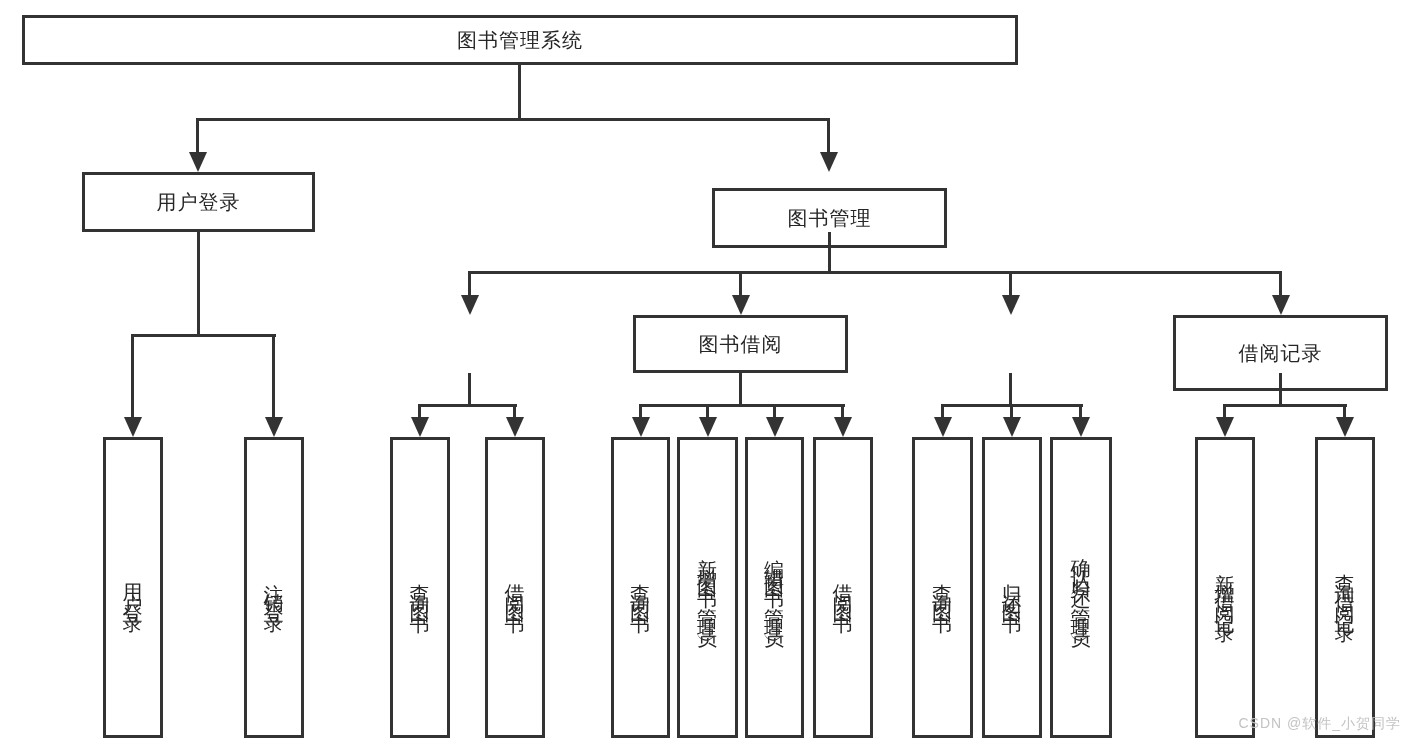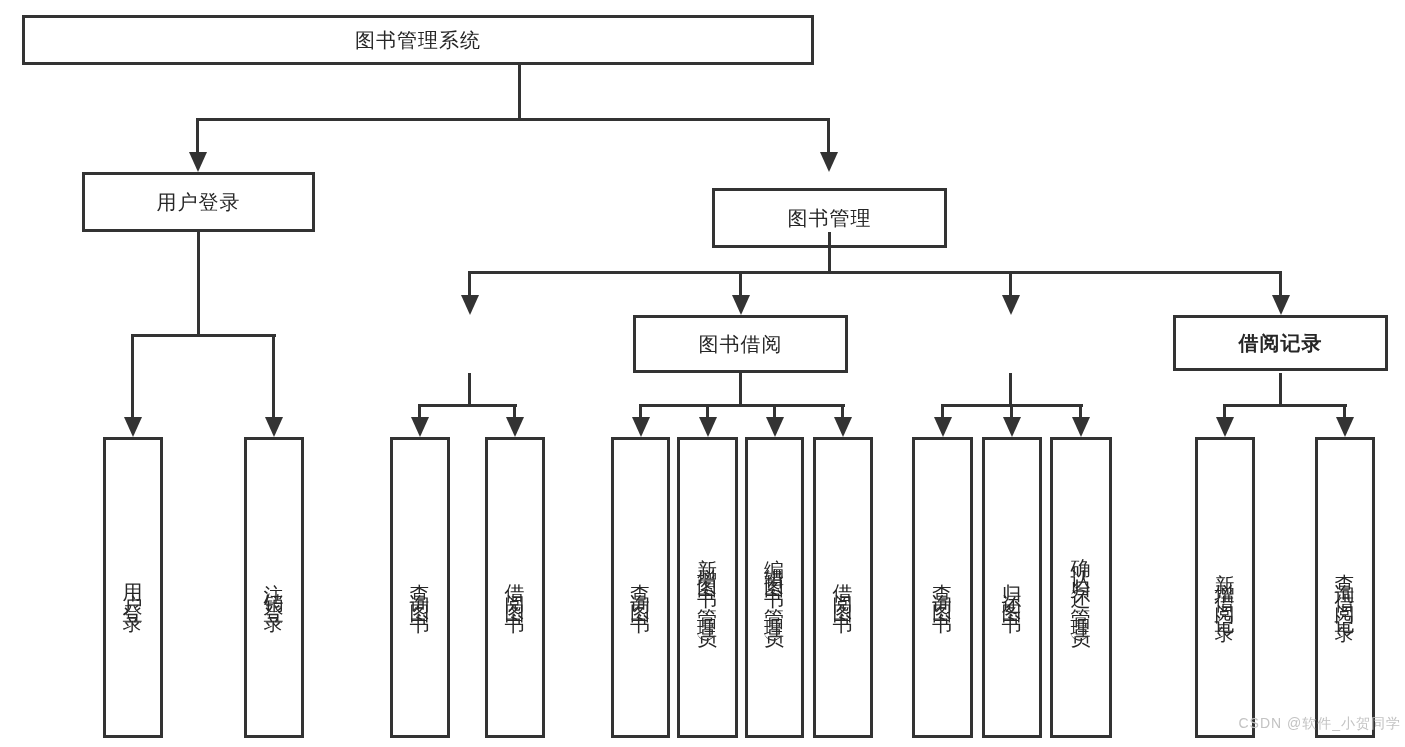--- a/index.html
+++ b/index.html
@@ -67,21 +67,21 @@
     z-index:10;
     letter-spacing:1px;
     white-space:nowrap;
   }
 </style>
 </head>
 <body>
 
 <div id="canvas">
 
-  <div class="hbox" style="left:22px;top:15px;width:792px;height:50px;">图书管理系统</div>
+  <div class="hbox" style="left:22px;top:15px;width:996px;height:50px;">图书管理系统</div>
 
   <div>
     <div class="vline" style="left:518px;top:65px;height:56px;"></div>
     <div class="hline" style="left:196px;top:118px;width:634px;"></div>
     <div class="drop" style="left:196px;top:118px;height:34px;"></div>
     <div class="drop" style="left:827px;top:118px;height:34px;"></div>
   </div>
 
   <div class="hbox" style="left:82px;top:172px;width:233px;height:60px;">用户登录</div>
   <div class="hbox" style="left:712px;top:188px;width:235px;height:60px;">图书管理</div>
@@ -96,21 +96,21 @@
   <div>
     <div class="vline" style="left:828px;top:232px;height:42px;"></div>
     <div class="hline" style="left:468px;top:271px;width:814px;"></div>
     <div class="drop" style="left:468px;top:271px;height:24px;"></div>
     <div class="drop" style="left:739px;top:271px;height:24px;"></div>
     <div class="drop" style="left:1009px;top:271px;height:24px;"></div>
     <div class="drop" style="left:1279px;top:271px;height:24px;"></div>
   </div>
 
   <div class="hbox" style="left:633px;top:315px;width:215px;height:58px;text-align:center;">图书借阅</div>
-  <div class="hbox" style="left:1173px;top:315px;width:215px;height:56px;font-weight:bold;">借阅记录</div>
+  <div class="hbox" style="left:1173px;top:315px;width:215px;height:76px;">借阅记录</div>
 
   <div>
     <div class="vline" style="left:468px;top:373px;height:34px;"></div>
     <div class="hline" style="left:418px;top:404px;width:99px;"></div>
     <div class="drop" style="left:418px;top:404px;height:13px;"></div>
     <div class="drop" style="left:513px;top:404px;height:13px;"></div>
   </div>
 
   <div>
     <div class="vline" style="left:739px;top:373px;height:34px;"></div>

